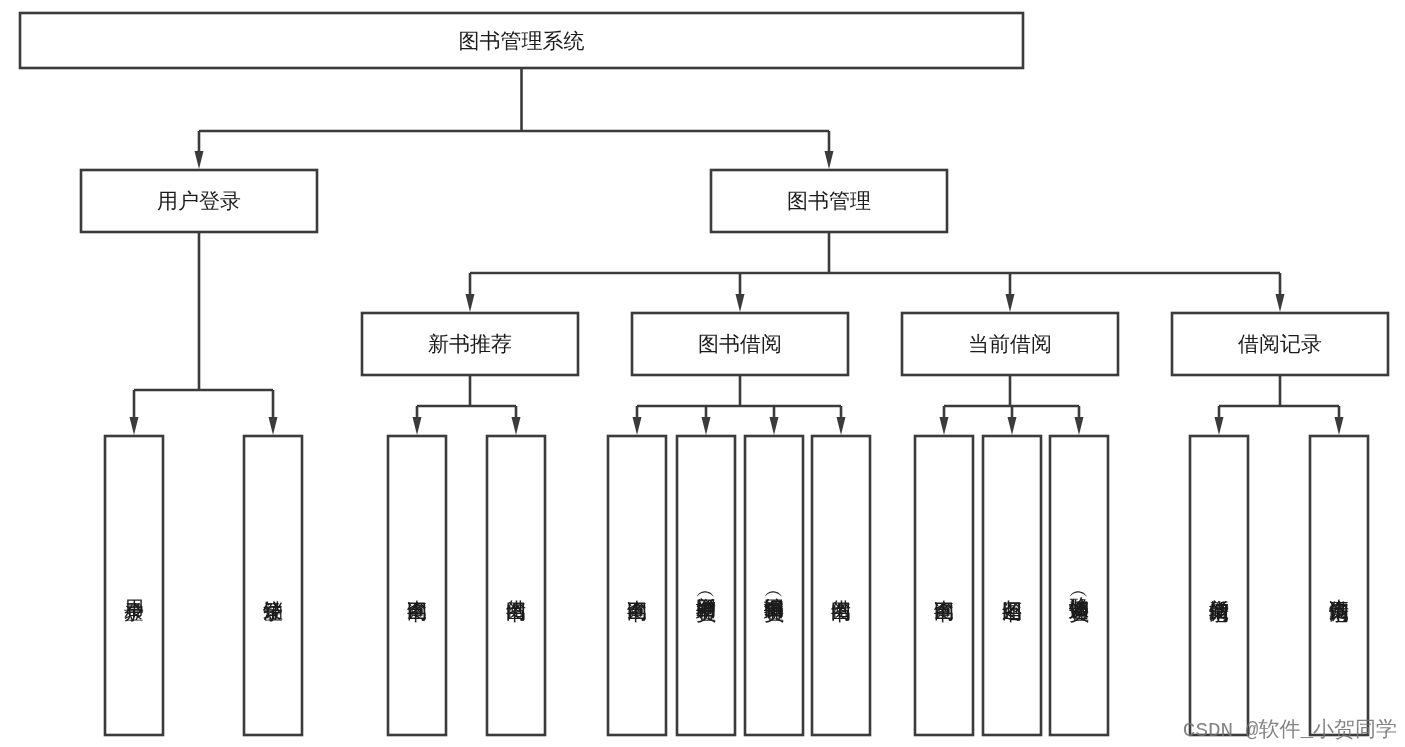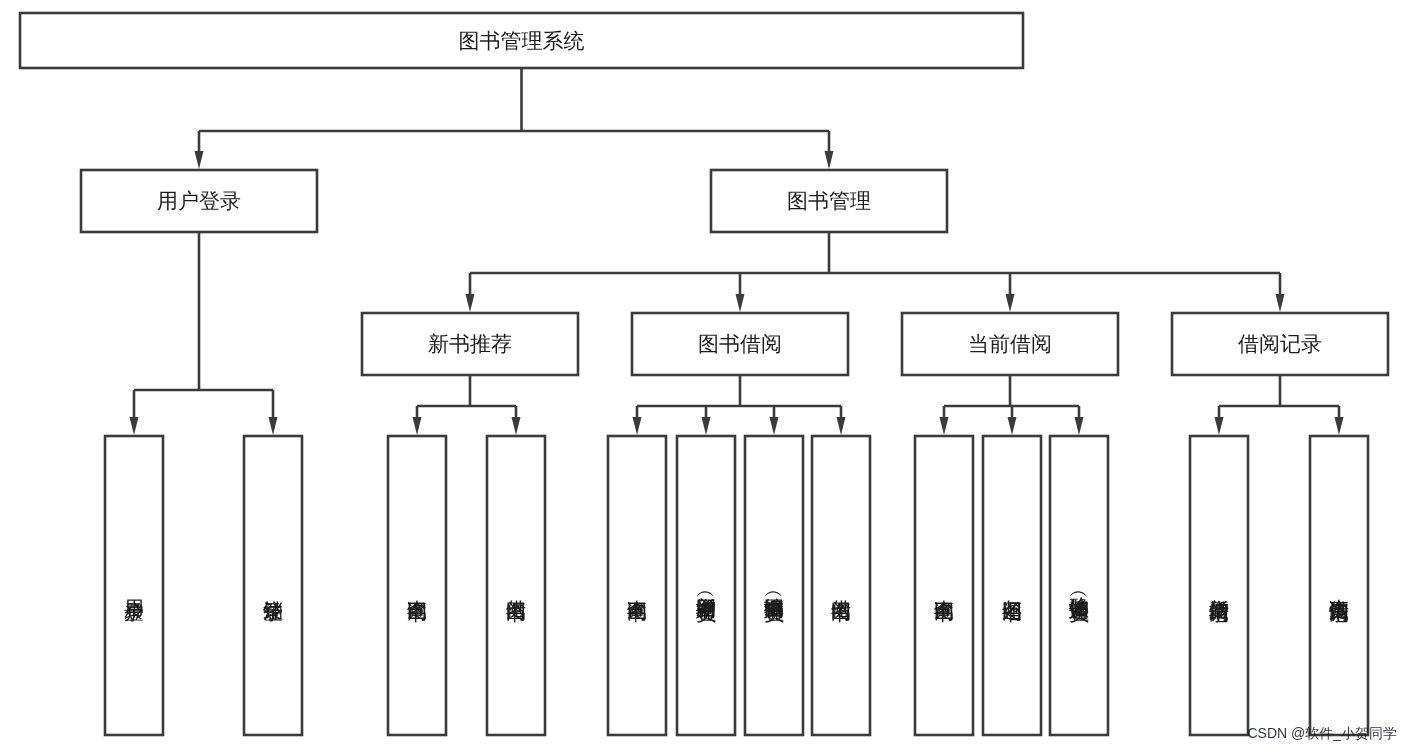--- a/index.html
+++ b/index.html
@@ -60,23 +60,23 @@
     align-items: center;
     justify-content: center;
     white-space: nowrap;
     pointer-events: none;
     text-align: center;
   }
   #watermark {
     position: absolute;
     right: 8px;
     bottom: 4px;
-    font-family: Liberation Sans, sans-serif;
-    font-size: 14px;
-    color: #0f172a;
+    font-family: Liberation Mono, monospace;
+    font-size: 21px;
+    color: #737373;
     opacity: 0.88;
     white-space: nowrap;
   }
 </style>
 </head>
 <body>
 
 <div id="diagram-root">
 
   <svg class="diagram" id="diagram-svg" viewBox="0 0 1405 747">

